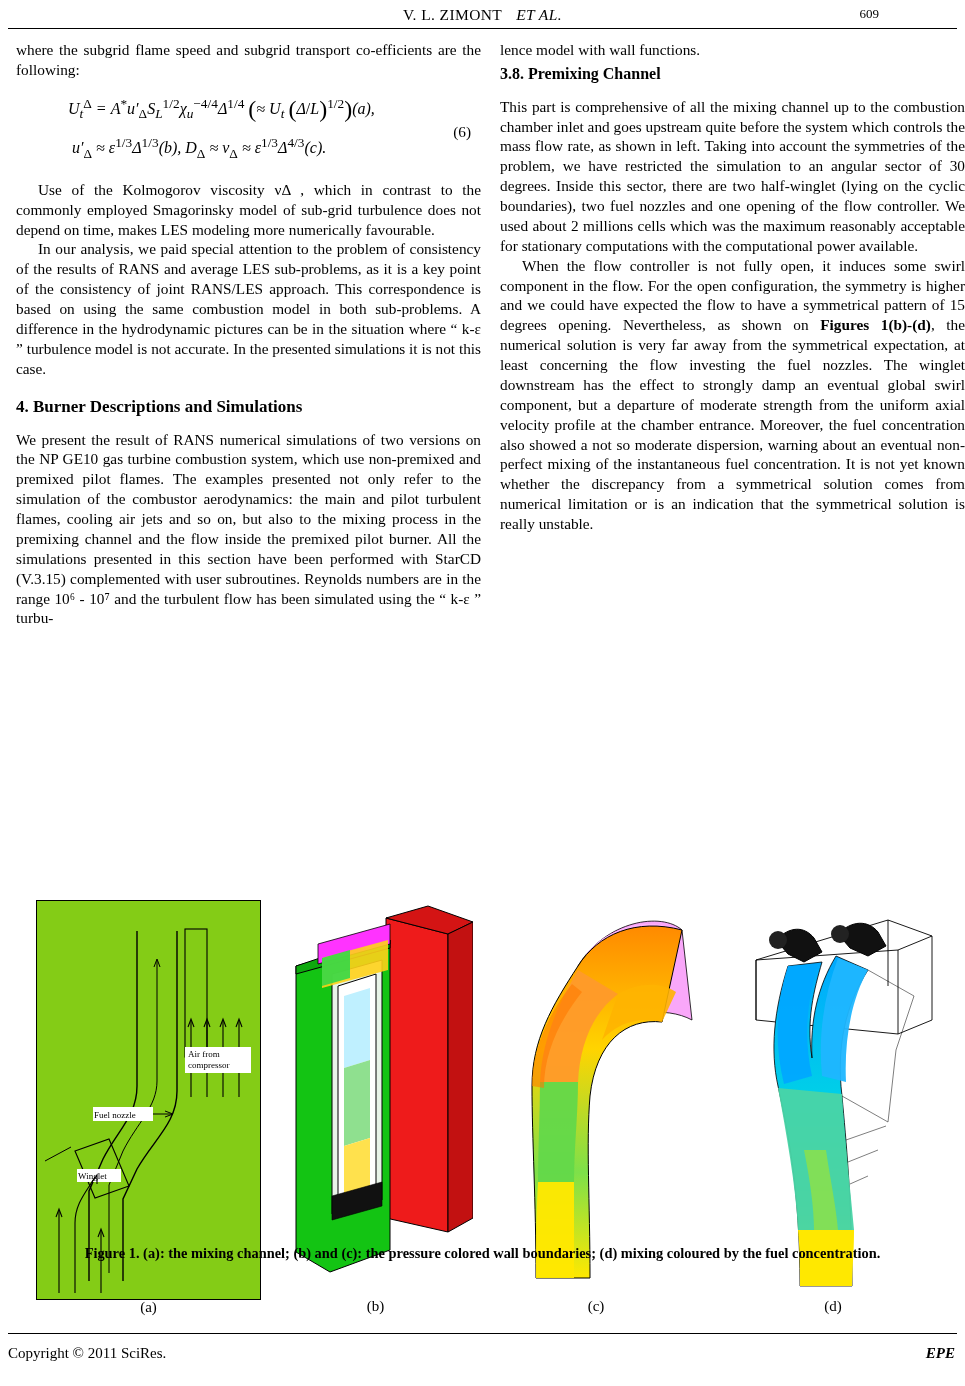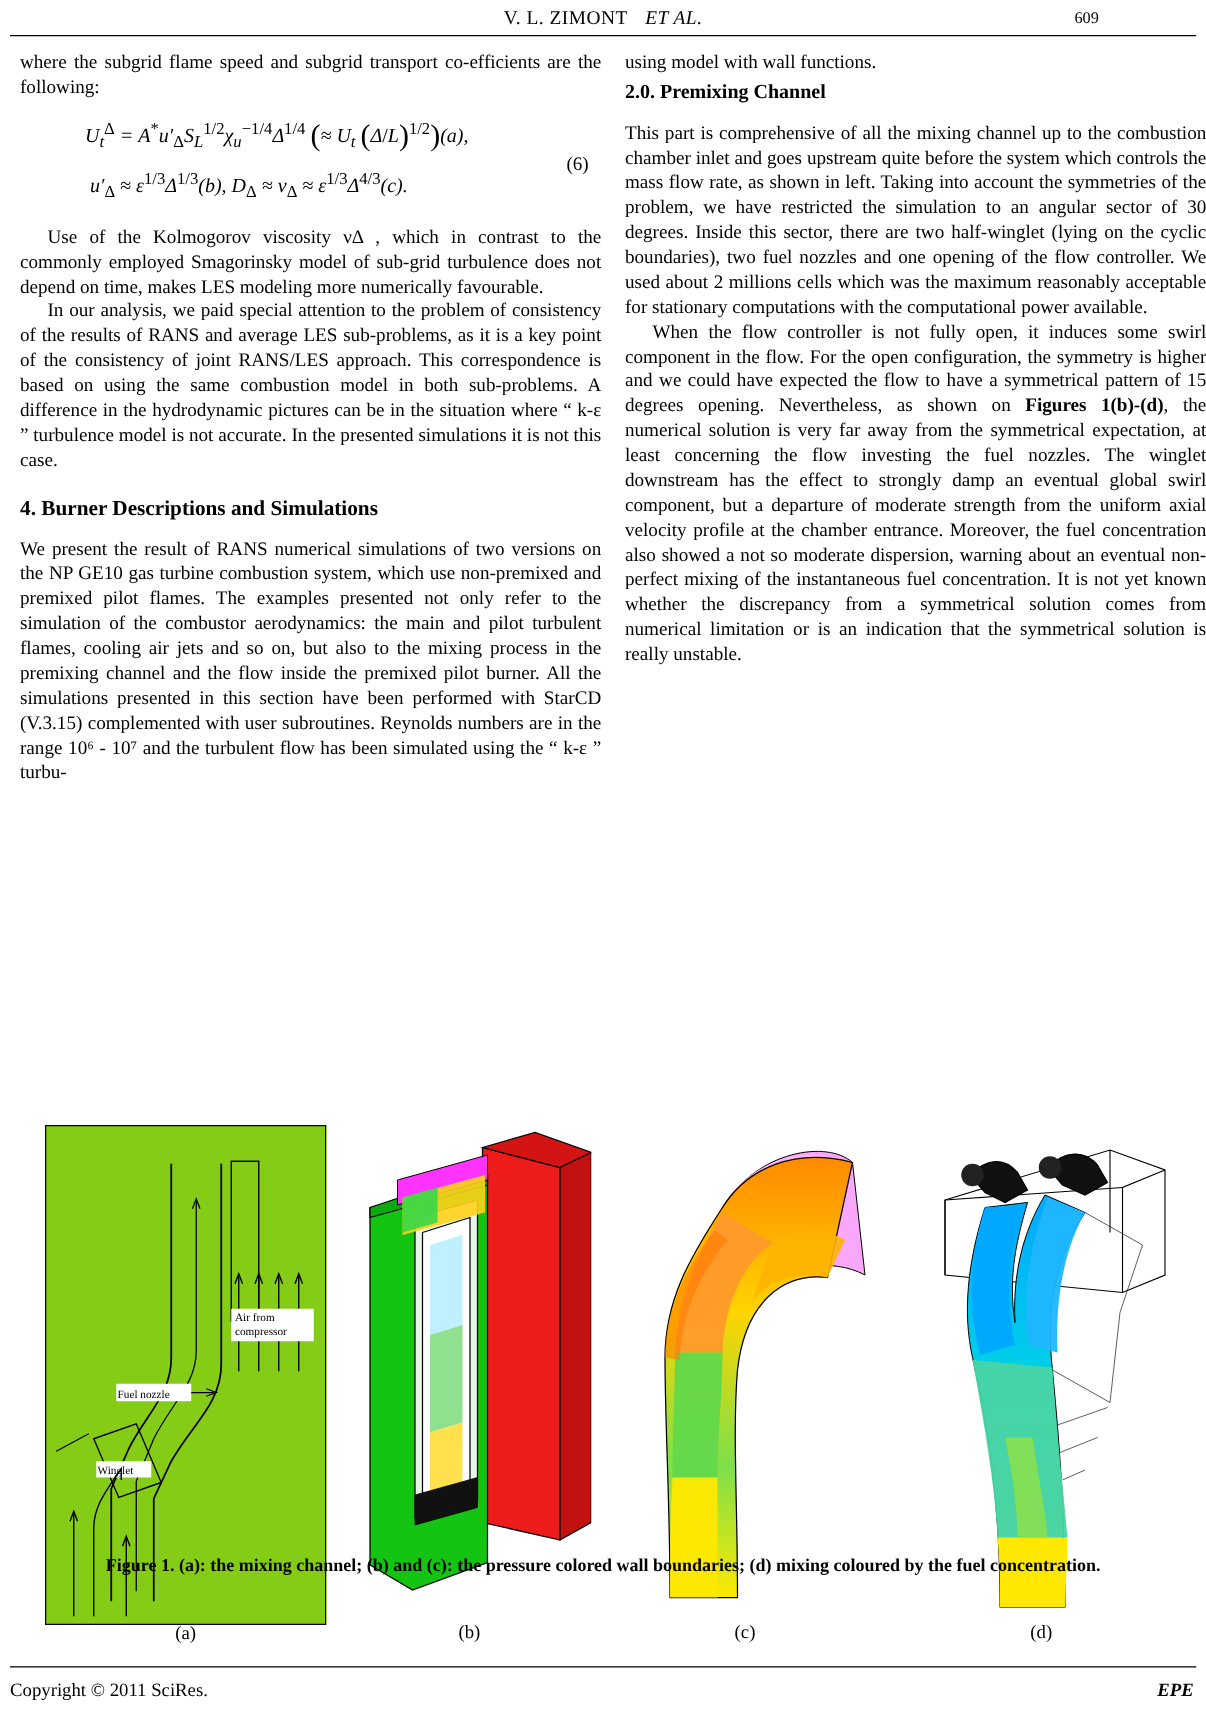--- a/index.html
+++ b/index.html
@@ -210,42 +210,42 @@
   </div>
   <div class="rule top"></div>
 
   <div class="col left">
 
     <p>where the subgrid flame speed and subgrid transport co-efficients are the following:</p>
 
     <div class="equation">
       <div class="eq-body">
         <div class="eq-line1">
-          <i>U</i><sub class="it">t</sub><sup class="up">Δ</sup> = <i>A</i><sup class="up">*</sup><i>u′</i><sub class="up">Δ</sub><i>S</i><sub class="it">L</sub><sup class="up">1/2</sup><i>χ</i><sub class="it">u</sub><sup class="up">−1/4</sup>Δ<sup class="up">1/4</sup>
+          <i>U</i><sub class="it">t</sub><sup class="up">Δ</sup> = <i>A</i><sup class="up">*</sup><i>u′</i><sub class="up">Δ</sub><i>S</i><sub class="it">L</sub><sup class="up">1/2</sup><i>χ</i><sub class="it">u</sub><sup class="up">−4/4</sup>Δ<sup class="up">1/4</sup>
           <span class="bigparen">(</span>≈ <i>U</i><sub class="it">t</sub> <span class="bigparen">(</span>Δ<span class="up">/</span><i>L</i><span class="bigparen">)</span><sup class="up">1/2</sup><span class="bigparen">)</span>(<i>a</i>),
         </div>
         <div class="eq-line2">
           <i>u′</i><sub class="up">Δ</sub> ≈ <i>ε</i><sup class="up">1/3</sup>Δ<sup class="up">1/3</sup>(<i>b</i>), <i>D</i><sub class="up">Δ</sub> ≈ <i>ν</i><sub class="up">Δ</sub> ≈ <i>ε</i><sup class="up">1/3</sup>Δ<sup class="up">4/3</sup>(<i>c</i>).
         </div>
       </div>
       <div class="eq-num">(6)</div>
     </div>
 
     <p class="indent">Use of the Kolmogorov viscosity  νΔ , which in contrast to the commonly employed Smagorinsky model of sub-grid turbulence does not depend on time, makes LES modeling more numerically favourable.</p>
     <p class="indent">In our analysis, we paid special attention to the problem of consistency of the results of RANS and average LES sub-problems, as it is a key point of the consistency of joint RANS/LES approach. This correspondence is based on using the same combustion model in both sub-problems. A difference in the hydrodynamic pictures can be in the situation where “ k-ε ” turbulence model is not accurate. In the presented simulations it is not this case.</p>
 
     <h2 class="section">4. Burner Descriptions and Simulations</h2>
 
     <p>We present the result of RANS numerical simulations of two versions on the NP GE10 gas turbine combustion system, which use non-premixed and premixed pilot flames. The examples presented not only refer to the simulation of the combustor aerodynamics: the main and pilot turbulent flames, cooling air jets and so on, but also to the mixing process in the premixing channel and the flow inside the premixed pilot burner. All the simulations presented in this section have been performed with StarCD (V.3.15) complemented with user subroutines. Reynolds numbers are in the range 10⁶ - 10⁷ and the turbulent flow has been simulated using the “ k-ε ” turbu-</p>
   </div>
 
   <div class="col right">
-    <p>using model with wall functions.</p>
-
-    <h3 class="subsection">2.0. Premixing Channel</h3>
+    <p>lence model with wall functions.</p>
+
+    <h3 class="subsection">3.8. Premixing Channel</h3>
 
     <p>This part is comprehensive of all the mixing channel up to the combustion chamber inlet and goes upstream quite before the system which controls the mass flow rate, as shown in left. Taking into account the symmetries of the problem, we have restricted the simulation to an angular sector of 30 degrees. Inside this sector, there are two half-winglet (lying on the cyclic boundaries), two fuel nozzles and one opening of the flow controller. We used about 2 millions cells which was the maximum reasonably acceptable for stationary computations with the computational power available.</p>
 
     <p class="indent"><span>When the flow controller is not fully open, it induces some swirl component in the flow. For the open configuration, the symmetry is higher and we could have expected the flow to have a symmetrical pattern of 15 degrees opening. Nevertheless, as shown on </span><b>Figures 1(b)-(d)</b><span>, the numerical solution is very far away from the symmetrical expectation, at least concerning the flow investing the fuel nozzles. The winglet downstream has the effect to strongly damp an eventual global swirl component, but a departure of moderate strength from the uniform axial velocity profile at the chamber entrance. Moreover, the fuel concentration also showed a not so moderate dispersion, warning about an eventual non-perfect mixing of the instantaneous fuel concentration. It is not yet known whether the discrepancy from a symmetrical solution comes from numerical limitation or is an indication that the symmetrical solution is really unstable.</span></p>
   </div>
 
   <div class="figure-area">
 
     <div class="fig-panel panel-a">
       <svg width="223" height="398" viewBox="0 0 223 398">

